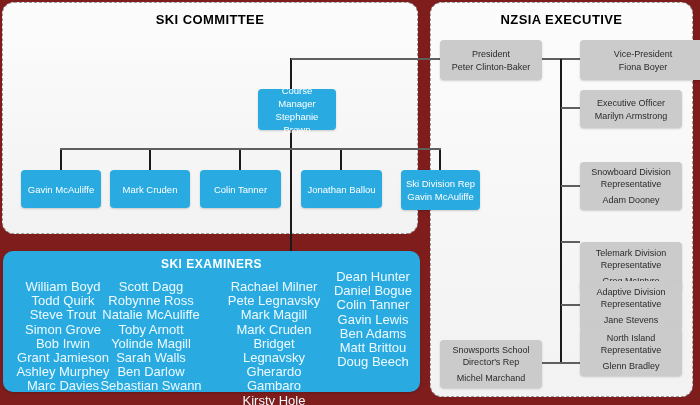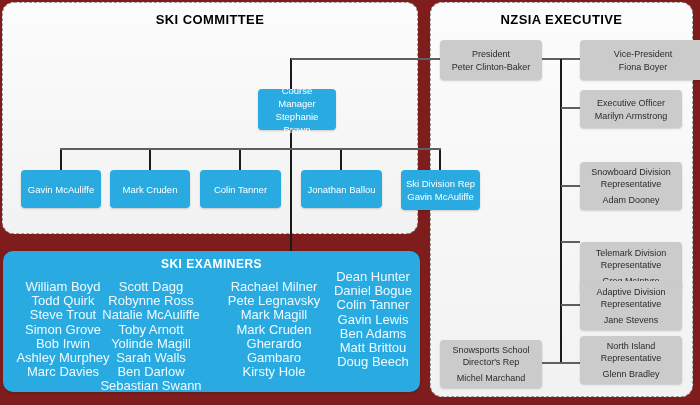--- a/index.html
+++ b/index.html
@@ -106,38 +106,40 @@
   </div>
 
   <div class="examiners">
     <div class="ex-title">SKI EXAMINERS</div>
     <div class="ex-col c1">
         <div>William Boyd</div>
         <div>Todd Quirk</div>
         <div>Steve Trout</div>
         <div>Simon Grove</div>
         <div>Bob Irwin</div>
+        <div>Grant Jamieson</div>
         <div>Ashley Murphey</div>
         <div>Marc Davies</div>
       </div>
     <div class="ex-col c2">
         <div>Scott Dagg</div>
         <div>Robynne Ross</div>
         <div>Natalie McAuliffe</div>
         <div>Toby Arnott</div>
         <div>Yolinde Magill</div>
         <div>Sarah Walls</div>
         <div>Ben Darlow</div>
         <div>Sebastian Swann</div>
       </div>
     <div class="ex-col c3">
         <div>Rachael Milner</div>
         <div>Pete Legnavsky</div>
         <div>Mark Magill</div>
         <div>Mark Cruden</div>
+        <div>Bridget Legnavsky</div>
         <div>Gherardo Gambaro</div>
         <div>Kirsty Hole</div>
       </div>
     <div class="ex-col c4">
         <div>Dean Hunter</div>
         <div>Daniel Bogue</div>
         <div>Colin Tanner</div>
         <div>Gavin Lewis</div>
         <div>Ben Adams</div>
         <div>Matt Brittou</div>
@@ -162,21 +164,21 @@
     <div class="nm3">Adam Dooney</div>
   </div>
   <div class="box gray" style="left:580px; top:218px; width:102px; height:49px;margin-top:24px;">
     <div>Telemark Division Representative</div>
     <div class="nm3">Greg McIntyre</div>
   </div>
   <div class="box gray" style="left:580px; top:281px; width:102px; height:49px;">
     <div>Adaptive Division Representative</div>
     <div class="nm3">Jane Stevens</div>
   </div>
-  <div class="box gray" style="left:580px; top:336px; width:102px; height:48px;">
+  <div class="box gray" style="left:580px; top:328px; width:102px; height:48px;">
     <div>North Island Representative</div>
     <div class="nm3">Glenn Bradley</div>
   </div>
   <div class="box gray" style="left:440px; top:340px; width:102px; height:48px;">
     <div>Snowsports School Director's Rep</div>
     <div class="nm3">Michel Marchand</div>
   </div>
 
 </div>
 

